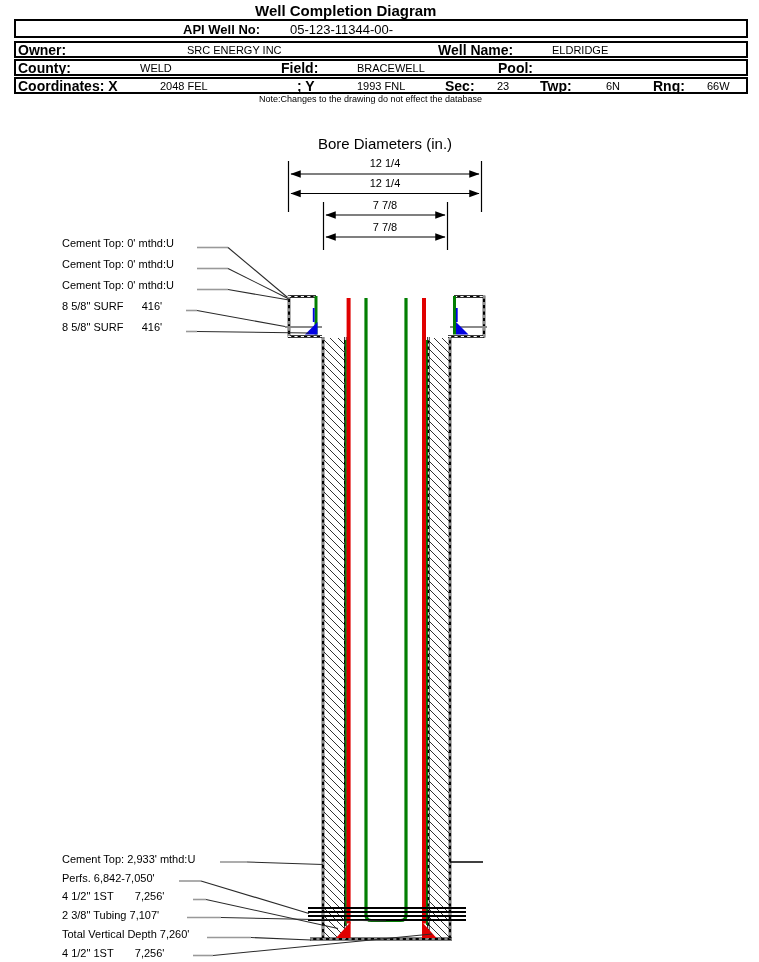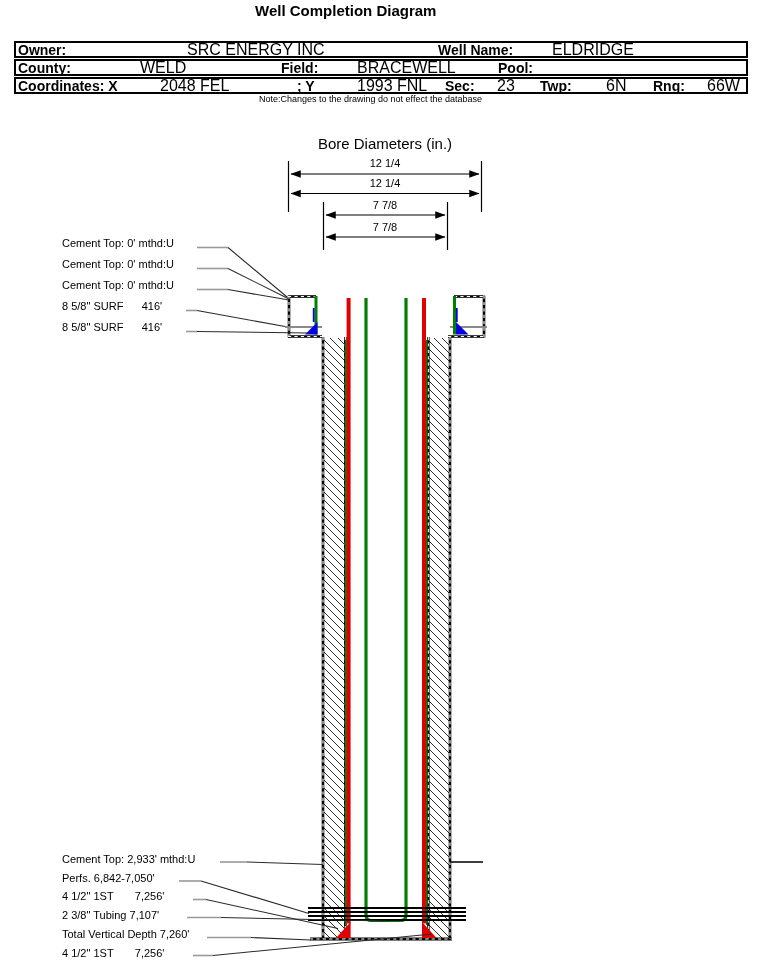--- a/index.html
+++ b/index.html
@@ -3,21 +3,21 @@
 <meta charset="utf-8">
 <style>
   html,body{margin:0;padding:0;background:#fff;}
   .page{position:relative;width:759px;height:962px;background:#fff;overflow:hidden;
         font-family:"Liberation Sans",sans-serif;color:#000;}
   .title{position:absolute;font-size:15px;font-weight:bold;white-space:pre;}
   .trow{position:absolute;left:14px;width:730px;border:2px solid #000;background:#fff;}
   .trow span{position:absolute;top:50%;transform:translateY(-50%);white-space:pre;}
   .lbl{font-weight:bold;font-size:14px;}
   .biglbl{font-weight:bold;font-size:13px;}
-  .val{font-size:16px;}
+  .val{font-size:11px;}
   .bigval{font-size:13px;}
   .note{position:absolute;font-size:9px;white-space:pre;}
   .boretitle{position:absolute;font-size:15px;transform:translateX(-50%);white-space:pre;text-align:right;}
   .dimtxt{position:absolute;font-size:11px;transform:translateX(-50%);white-space:pre;}
   .ann{position:absolute;font-size:11px;white-space:pre;}
   svg{position:absolute;left:0;top:0;}
   .outl{stroke:#000;stroke-width:2.6;fill:none;}
   .outlb{stroke:#000;stroke-width:3;fill:none;}
   .outlw{stroke:#fff;stroke-width:1.1;fill:none;stroke-dasharray:3.2 3.2;}
   .ext{stroke:#000;stroke-width:1.2;}
@@ -136,20 +136,24 @@
         <path class="lead" d="M221 917.5L386 921"></path>
       <path class="lead-u" d="M207 937.5H251"></path>
         <path class="lead" d="M251 937.5L311 940"></path>
       <path class="lead-u" d="M193 955.5H213"></path>
         <path class="lead" d="M213 955.5L432 934"></path>
     </g>
   </svg>
 
   <div class="title" style="left:255px;top:2px;">Well Completion Diagram</div>
 
+  <div class="trow" style="top:19px;height:15px;">
+    <span class="biglbl" style="left:167px;">API Well No:</span>
+    <span class="bigval" style="left:274px;">05-123-11344-00-</span>
+  </div>
 
   <div class="trow" style="top:41px;height:13px;">
     <span class="lbl" style="left:2px;">Owner:</span>
     <span class="val" style="left:171px;">SRC ENERGY INC</span>
     <span class="lbl" style="left:422px;">Well Name:</span>
     <span class="val" style="left:536px;">ELDRIDGE</span>
   </div>
 
   <div class="trow" style="top:59px;height:13px;">
     <span class="lbl" style="left:2px;">County:</span>

